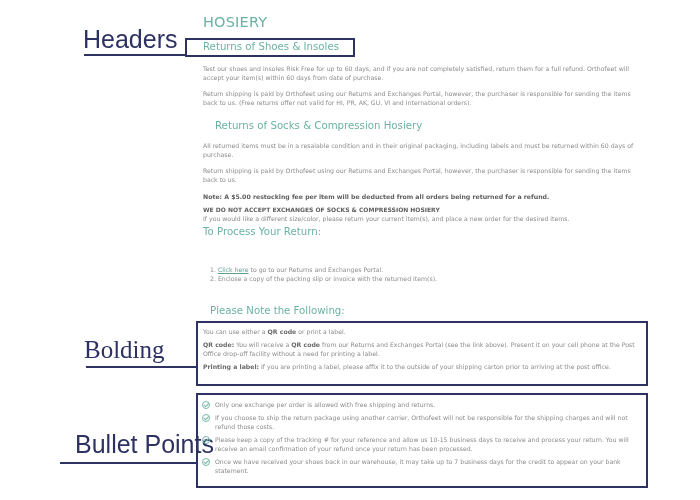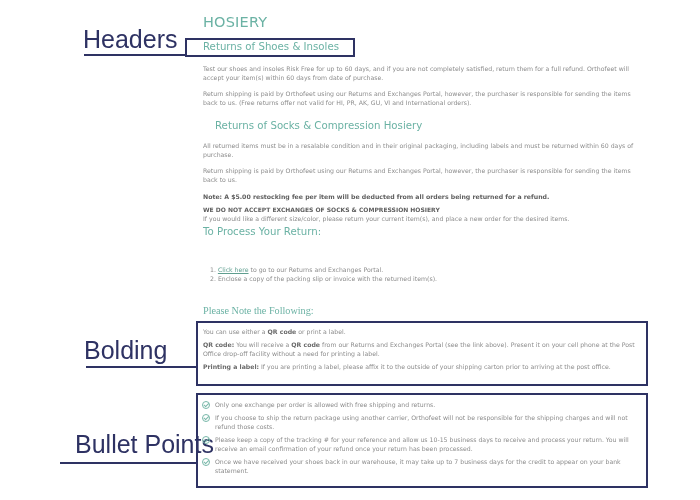--- a/index.html
+++ b/index.html
@@ -27,21 +27,21 @@
     .bullets li { position: relative; padding-left: 13px; margin-bottom: 4px; }
     .chk { position: absolute; left: 0; top: 0.5px; width: 8px; height: 8px; border-radius: 50%; border: 1.1px solid #78b8a9; }
     .chk::after { content: ""; position: absolute; left: 2px; top: 0.8px; width: 2px; height: 3.6px; border-right: 1.1px solid #78b8a9; border-bottom: 1.1px solid #78b8a9; transform: rotate(45deg); }
   </style>
 </head>
 <body>
 
 <div class="label" style="left:83px; top:25px;">Headers</div>
 <div class="rule" style="left:84px; top:54px; width:102px;"></div>
 
-<div class="label" style="left:84px; top:336px;">Bolding</div>
+<div class="label" style="left:84px; top:336px;font-family:Liberation Serif, serif;">Bolding</div>
 <div class="rule" style="left:86px; top:366px; width:110px;"></div>
 
 <div class="label" style="left:75px; top:430px;">Bullet Points</div>
 <div class="rule" style="left:60px; top:462px; width:136px;"></div>
 
 <div class="h1">HOSIERY</div>
 
 <div class="h2" style="left:203px; top:41px;">Returns of Shoes &amp; Insoles</div>
 <div class="annot-box" style="left:185px; top:38px; width:170px; height:19px;"></div>
 
@@ -60,21 +60,21 @@
   <li style="font-size:6.2px; line-height:9px; color:#8c8c8c;">
     <span>1.</span>
     <span class="link" style="text-decoration:underline; color:#5f9e8f;">Click here</span><span> to go to our Returns and Exchanges Portal.</span>
   </li>
   <li style="font-size:6.2px; line-height:9px; color:#8c8c8c;">
     <span>2.</span>
     <span>Enclose a copy of the packing slip or invoice with the returned item(s).</span>
   </li>
 </ol>
 
-<div class="h2" style="left:203px; top:305px;font-family:Liberation Serif, serif;">Please Note the Following:</div>
+<div class="h2" style="left:210px; top:305px;">Please Note the Following:</div>
 
 <div class="annot-box" style="left:196px; top:321px; width:452px; height:65px;"></div>
 <div class="doc" style="top:327px; left:203px; width:436px;">
   <p>
     <span>You can use either a </span><b>QR code</b><span> or print a label.</span>
   </p>
   <p style="margin-top:4px;">
     <b>QR code:</b><span> You will receive a </span><b>QR code</b><span> from our Returns and Exchanges Portal (see the link above). Present it on your cell phone at the Post Office drop-off facility without a need for printing a label.</span>
   </p>
   <p style="margin-top:4px;">

